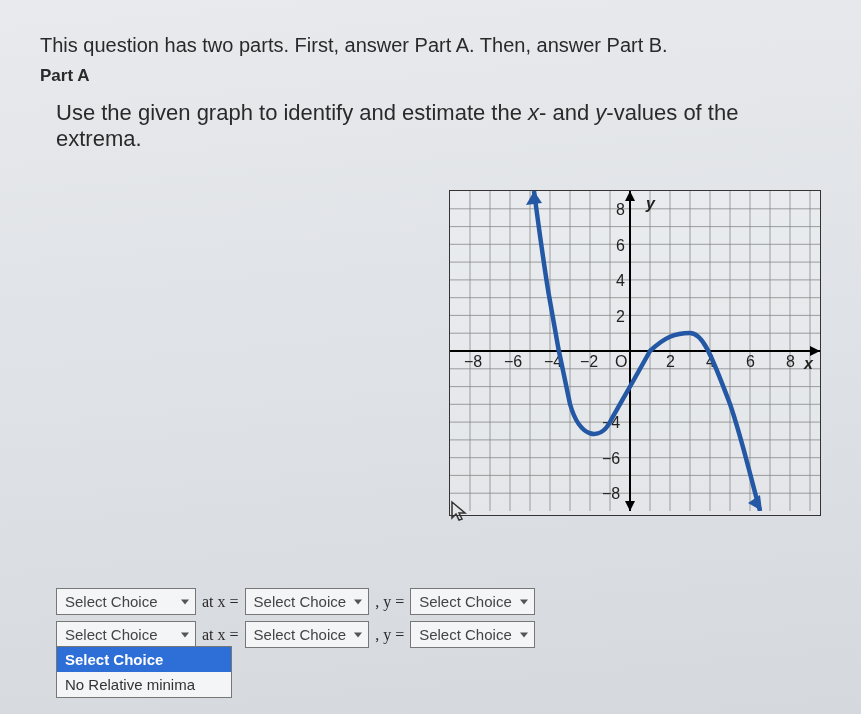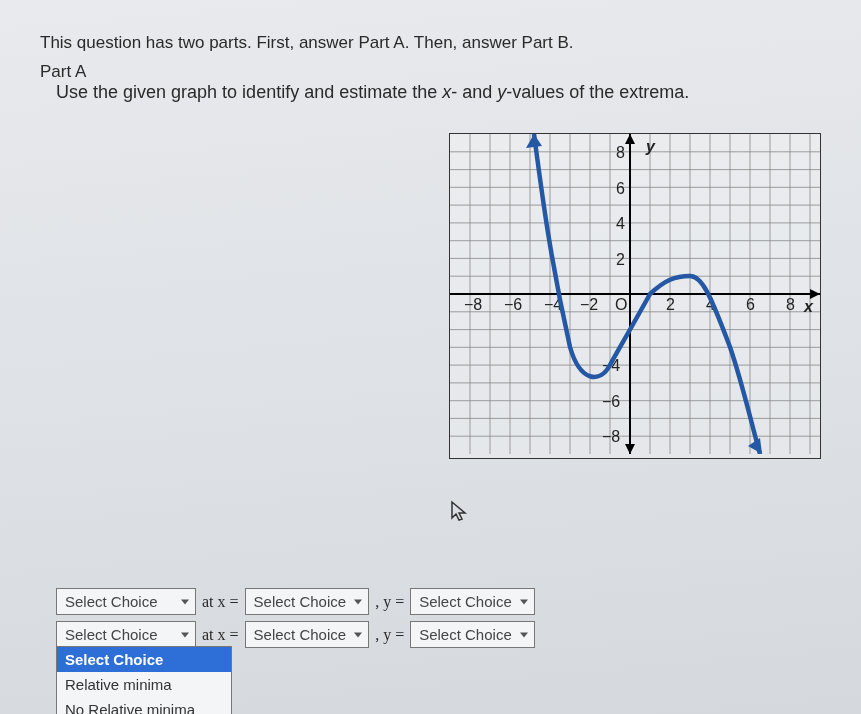--- a/index.html
+++ b/index.html
@@ -6,23 +6,23 @@
   body {
     margin: 0;
     padding: 30px 40px;
     font-family: Arial, Helvetica, sans-serif;
     background: linear-gradient(175deg, #e8eaed 0%, #dfe2e6 50%, #d5d8dc 100%);
     color: #2a2a2a;
     width: 861px;
     height: 714px;
     position: relative;
   }
-  .instructions { font-size: 17px; line-height: 1.5; margin-bottom: 6px; }
-  .part-label { font-weight: normal; font-size: 17px; }
-  .prompt { font-size: 18px; margin-left: 16px; margin-bottom: 30px; }
+  .instructions { font-size: 20px; line-height: 1.5; margin-bottom: 6px; }
+  .part-label { font-weight: bold; font-size: 17px; margin-bottom: 14px; }
+  .prompt { font-size: 22px; margin-left: 16px; margin-bottom: 38px; }
   .prompt .var { font-style: italic; }
   .graph-wrap { display: flex; justify-content: flex-end; padding-right: 0; margin-bottom: 40px; }
   .graph-box { border: 1.5px solid #333; background: rgba(255,255,255,0.25); position: relative; }
   .answers { position: absolute; left: 56px; bottom: 60px; }
   .answer-row { display: flex; align-items: center; gap: 6px; margin-bottom: 6px; font-size: 16px; }
   .select { 
     border: 1px solid #777; 
     background: #f4f5f7; 
     padding: 4px 22px 4px 8px; 
     font-size: 15px; 
@@ -153,16 +153,15 @@
   <div class="answer-row" style="position:relative;">
     <div class="select"><span>Select Choice</span></div>
     <span class="math">at x =</span>
     <div class="select small"><span>Select Choice</span></div>
     <span class="math">, y =</span>
     <div class="select small"><span>Select Choice</span></div>
   </div>
 
   <div class="dropdown-open">
     <div class="option selected">Select Choice</div>
-    <div class="option">Relative minima</div>
     <div class="option">No Relative minima</div>
   </div>
 </div>
 
 </body></html>

